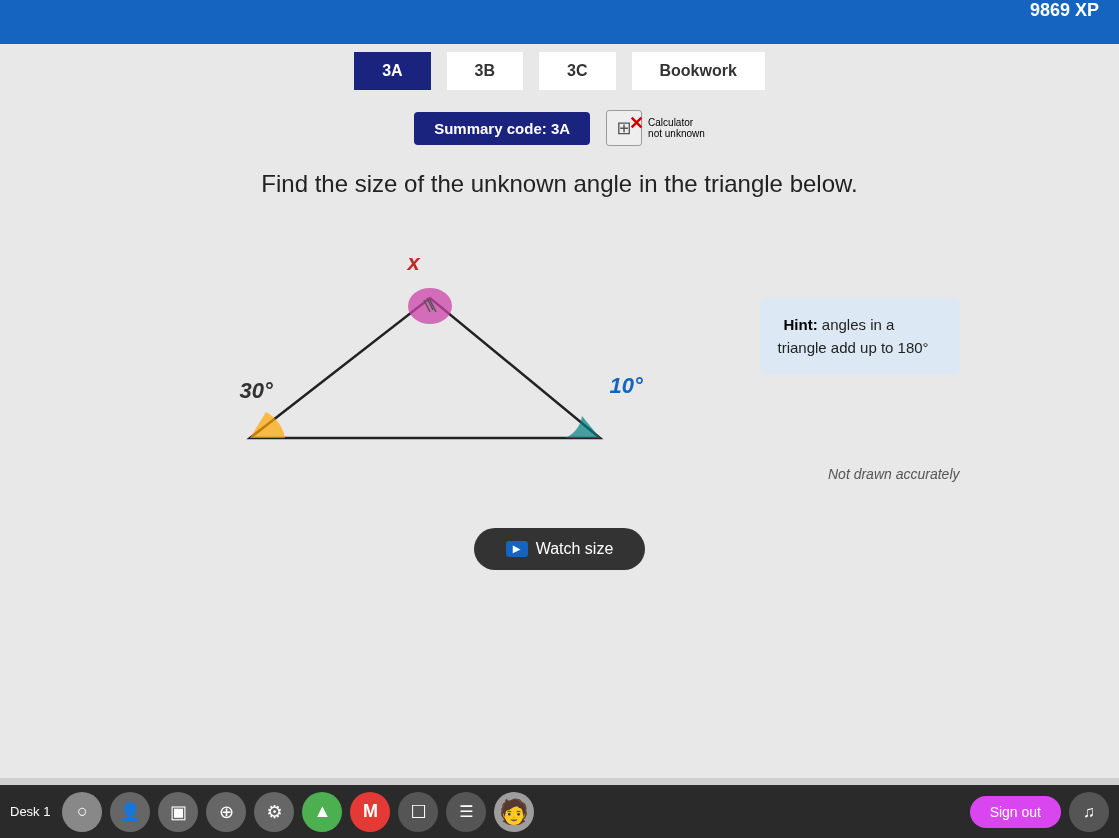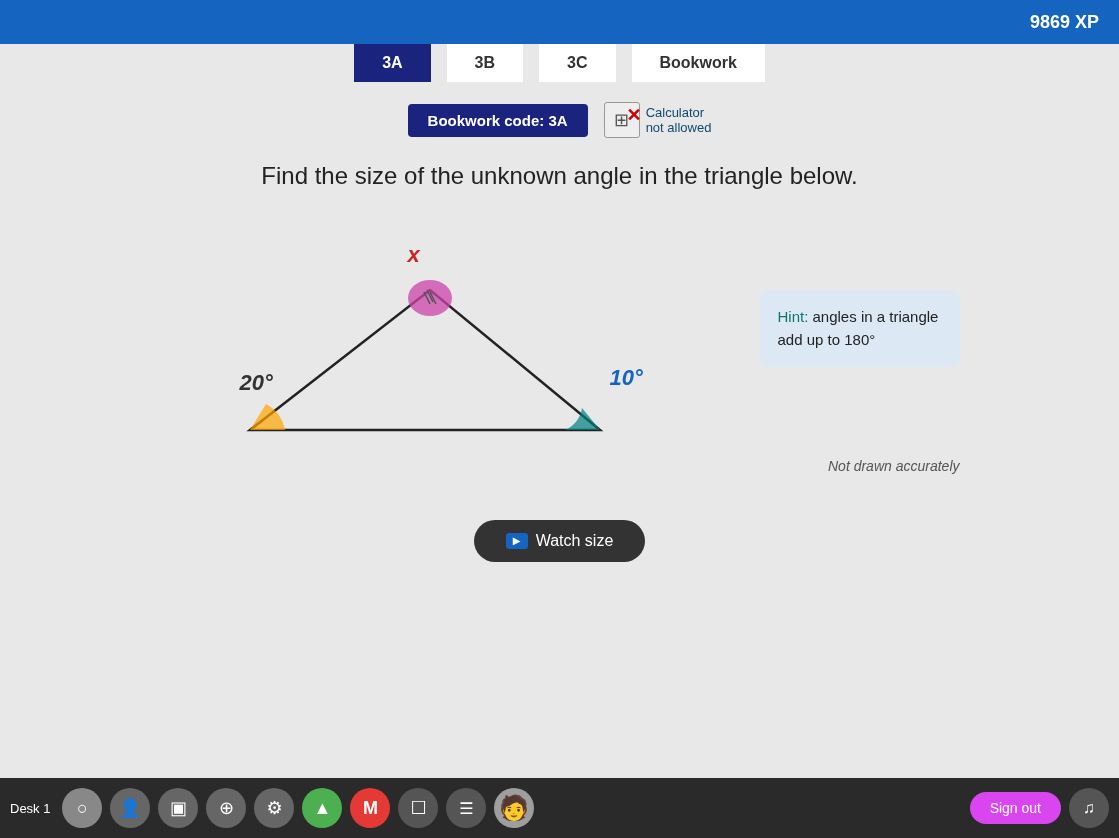--- a/index.html
+++ b/index.html
@@ -13,21 +13,20 @@
       position: relative;
     }
 
     
     .top-bar {
       position: absolute;
       top: 0; left: 0; right: 0;
       height: 44px;
       background: #1565c0;
       display: flex;
-      align-items: center;
       justify-content: flex-end;
       padding-right: 20px;
     }
 
     .xp-text {
       color: white;
       font-size: 18px;
       font-weight: bold;
     }
 
@@ -38,21 +37,21 @@
       left: 0; right: 0; bottom: 60px;
       background: #e8e8e8;
       display: flex;
       flex-direction: column;
       align-items: center;
     }
 
     
     .tabs {
       display: flex;
-      margin-top: 0;
+      margin-top: 8px;
       gap: 16px;
     }
 
     .tab {
       padding: 10px 28px;
       font-size: 16px;
       font-weight: 600;
       cursor: pointer;
       background: #ffffff;
       color: #333;
@@ -113,22 +112,22 @@
       position: absolute;
       top: 2px; right: -2px;
       color: #cc0000;
       font-size: 18px;
       font-weight: bold;
     }
 
     .calc-text {
       display: flex;
       flex-direction: column;
-      font-size: 13px;
-      color: #0c4a6e;
+      font-size: 10px;
+      color: #000000;
     }
 
     
     .question-text {
       margin-top: 24px;
       font-size: 24px;
       color: #222;
       text-align: right;
     }
 
@@ -154,22 +153,23 @@
       background: #dce9f5;
       padding: 16px 18px;
       border-radius: 8px;
       width: 200px;
       font-size: 15px;
       color: #222;
       line-height: 1.5;
     }
 
     .hint-label {
-      color: #0f766e;
-      font-weight: normal;
+      color: #000000;
+      font-weight: bold;
+      margin-left: 6px;
     }
 
     .not-drawn {
       position: absolute;
       right: 0;
       bottom: 16px;
       font-size: 14px;
       color: #555;
       font-style: italic;
     }
@@ -186,21 +186,21 @@
       cursor: pointer;
       display: flex;
       align-items: center;
       gap: 8px;
     }
 
     
     .taskbar {
       position: absolute;
       bottom: 0; left: 0; right: 0;
-      height: 60px;
+      height: 53px;
       background: #2a2a2a;
       display: flex;
       align-items: center;
       padding: 0 10px;
       gap: 8px;
     }
 
     .desk-label {
       color: white;
       font-size: 13px;
@@ -249,31 +249,31 @@
 <div class="main-content">
 
   <div class="tabs">
     <button class="tab active">3A</button>
     <button class="tab">3B</button>
     <button class="tab">3C</button>
     <button class="tab">Bookwork</button>
   </div>
 
   <div class="bookwork-area">
-    <div class="bookwork-badge">Bookwork code: 3A</div>
+    <div class="bookwork-badge">Summary code: 3A</div>
     <div class="calculator-info">
       <div class="calc-icon">
         <div class="calc-icon-bg">
           <span style="font-size:18px;">⊞</span>
         </div>
         <span class="calc-x-overlay">✕</span>
       </div>
       <div class="calc-text">
         <span>Calculator</span>
-        <span>not allowed</span>
+        <span>not unknown</span>
       </div>
     </div>
   </div>
 
   <div class="question-text">Find the size of the unknown angle in the triangle below.</div>
 
   <div class="diagram-area">
 
     <svg class="triangle-svg" width="520" height="230" viewBox="0 0 520 230">
 
@@ -286,21 +286,21 @@
 
       <path d="M380,200 L345,200 A28,28 0 0,0 362,178 Z" fill="teal" opacity="0.7"></path>
 
       <ellipse cx="210" cy="68" rx="22" ry="18" fill="#cc44aa" opacity="0.75"></ellipse>
 
       <line x1="204" y1="62" x2="210" y2="74" stroke="#555" stroke-width="1.5"></line>
       <line x1="210" y1="62" x2="216" y2="74" stroke="#555" stroke-width="1.5"></line>
       <line x1="207" y1="60" x2="213" y2="72" stroke="#555" stroke-width="1.5"></line>
     </svg>
 
-    <span class="angle-label" style="left:80px; top:160px; color:#333; font-style:italic; font-size:22px;">20°</span>
+    <span class="angle-label" style="left:80px; top:160px; color:#333; font-style:italic; font-size:22px;">30°</span>
     <span class="angle-label" style="left:450px; top:155px; color:#1565c0; font-style:italic; font-size:22px;text-align:center;">10°</span>
     <span class="angle-label" style="left:248px; top:32px; color:#c62828; font-style:italic; font-size:22px;">x</span>
 
     <div class="hint-box">
       <span class="hint-label">Hint:</span><span> angles in a triangle add up to 180°</span>
     </div>
 
     <div class="not-drawn">Not drawn accurately</div>
   </div>
 

